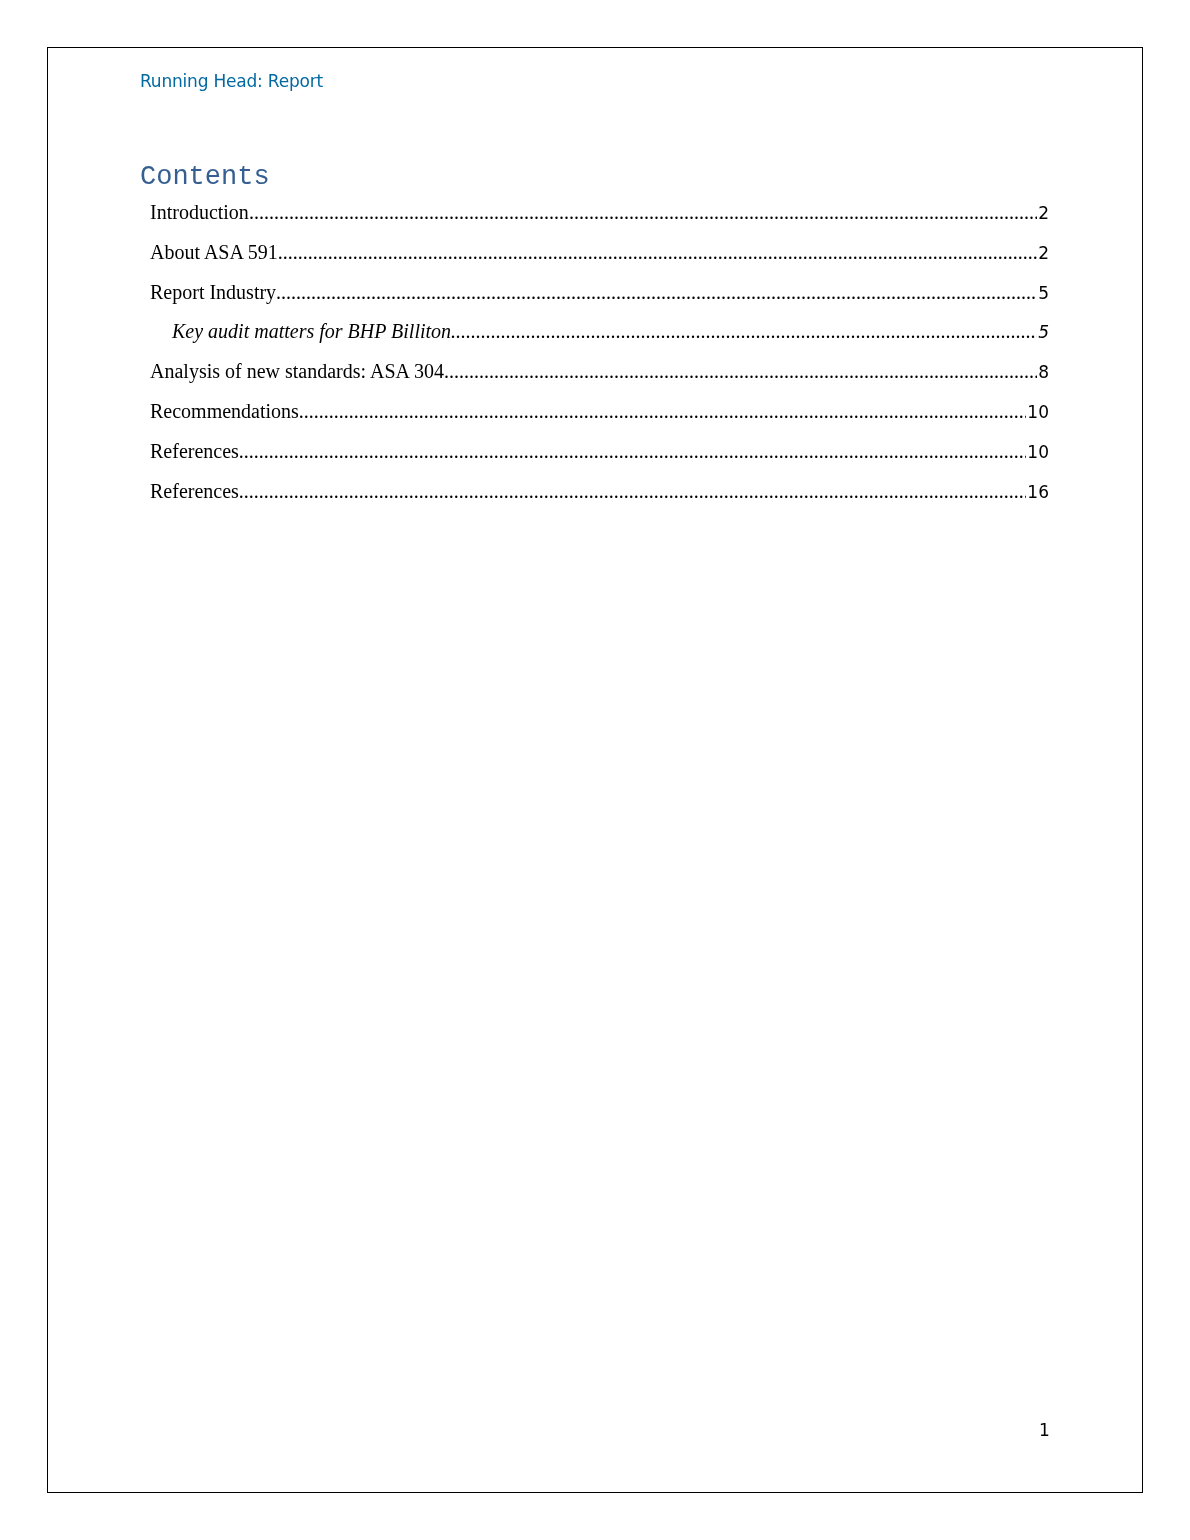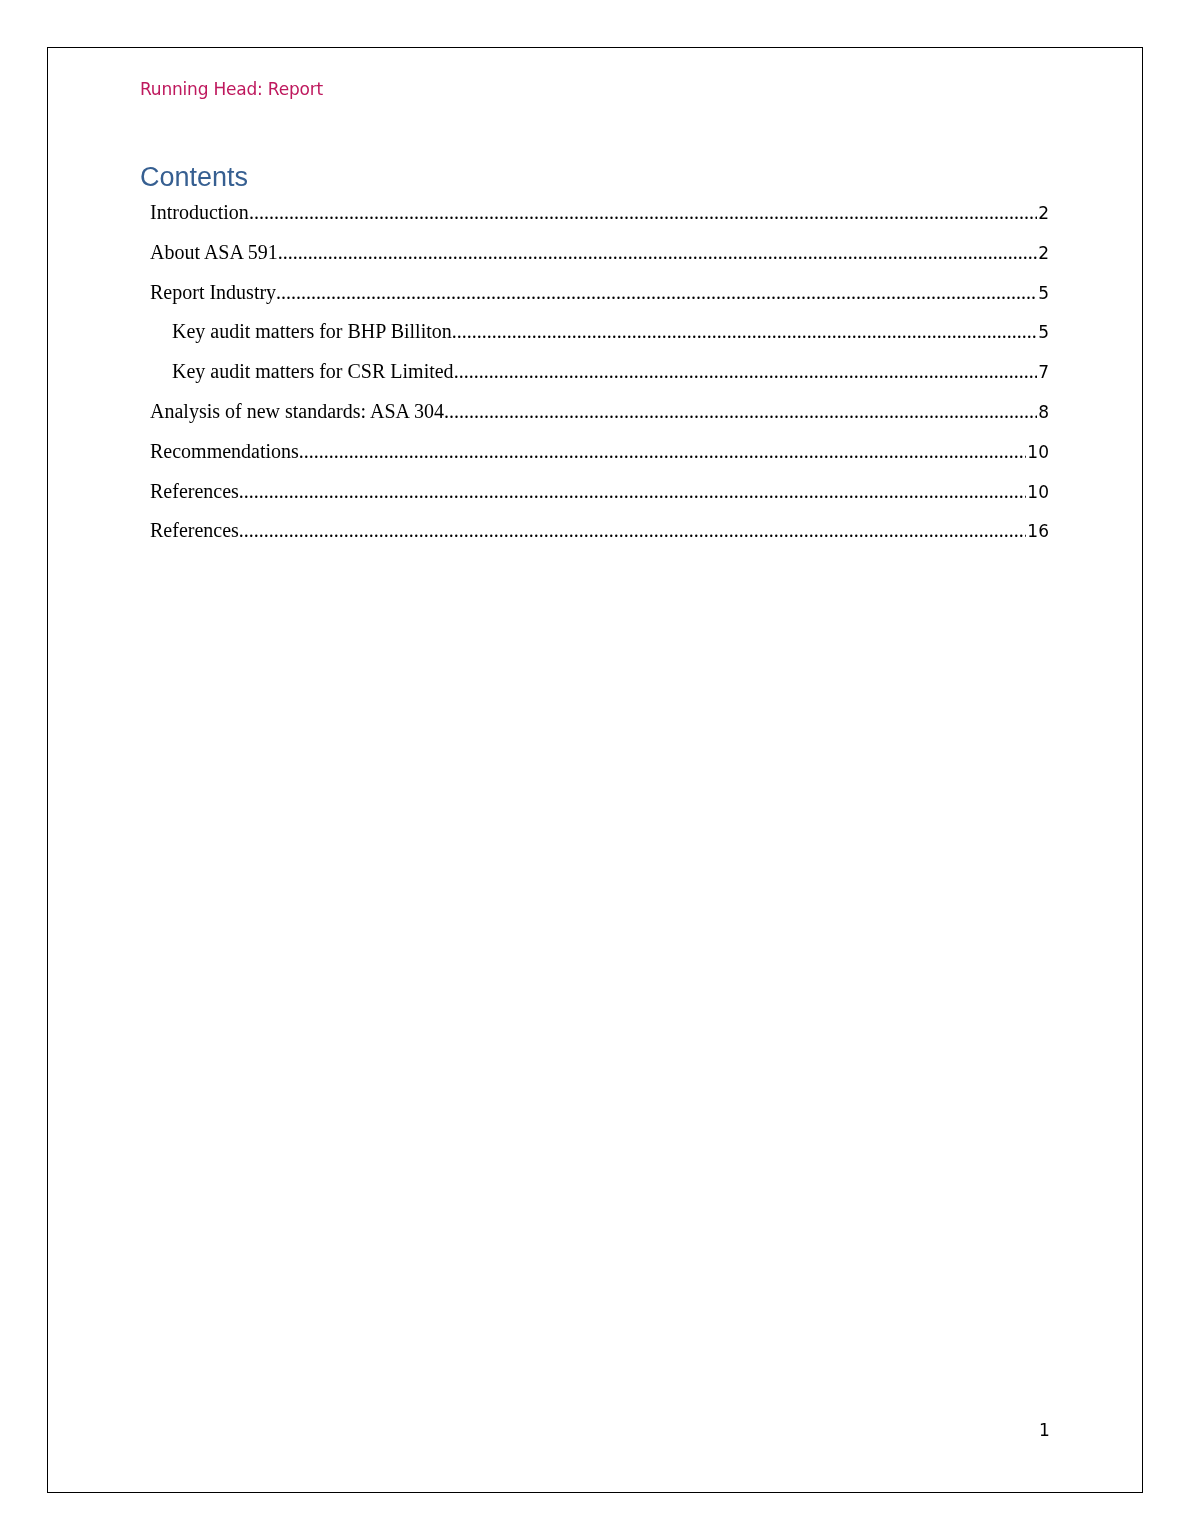--- a/index.html
+++ b/index.html
@@ -2,37 +2,37 @@
 <html><head>
 <meta charset="utf-8">
 <style>
   html, body { margin: 0; padding: 0; background: #ffffff; }
   body { width: 1190px; height: 1540px; position: relative; overflow: hidden; }
   .page-border {
     position: absolute; left: 47px; top: 47px; width: 1094px; height: 1444px;
     border: 1.5px solid #000;
   }
   .running-head {
-    position: absolute; left: 140px; top: 79px;
-    font-family: "DejaVu Sans", sans-serif; font-size: 17px; color: #be185d;
+    position: absolute; left: 140px; top: 71px;
+    font-family: "DejaVu Sans", sans-serif; font-size: 17px; color: #0369a1;
     letter-spacing: -0.2px;
   }
   .toc-title {
     position: absolute; left: 140px; top: 162px;
-    font-family: Liberation Sans, sans-serif; font-size: 27px; color: #365f91;
+    font-family: Liberation Mono, monospace; font-size: 27px; color: #365f91;
   }
   .toc {
     position: absolute; left: 140px; top: 201px; width: 909px;
   }
   .toc-row {
     position: relative; height: 39.8px; display: flex; align-items: baseline;
     font-family: "Liberation Serif", serif; font-size: 20px; color: #000;
     overflow: hidden; white-space: nowrap; margin-left: 10px;
   }
-  .toc-row.level-2 { padding-left: 22px; }
+  .toc-row.level-2 { padding-left: 22px; font-style: italic; }
   .toc-row .label { flex: 0 0 auto; }
   .toc-row .leader {
     flex: 1 1 auto; overflow: hidden; white-space: nowrap;
     font-family: "Liberation Serif", serif; font-size: 20px;
   }
   .toc-row .leader::after {
     content: "........................................................................................................................................................................................................................................";
   }
   .toc-row .page-num {
     flex: 0 0 auto; font-family: "DejaVu Sans", sans-serif; font-size: 17px;
@@ -66,25 +66,20 @@
   <div class="toc-row level-1">
     <span class="label">Report Industry</span>
     <span class="leader"></span>
     <span class="page-num">5</span>
   </div>
   <div class="toc-row level-2">
     <span class="label">Key audit matters for BHP Billiton</span>
     <span class="leader"></span>
     <span class="page-num">5</span>
   </div>
-  <div class="toc-row level-2">
-    <span class="label">Key audit matters for CSR Limited</span>
-    <span class="leader"></span>
-    <span class="page-num">7</span>
-  </div>
   <div class="toc-row level-1">
     <span class="label">Analysis of new standards: ASA 304</span>
     <span class="leader"></span>
     <span class="page-num">8</span>
   </div>
   <div class="toc-row level-1">
     <span class="label">Recommendations</span>
     <span class="leader"></span>
     <span class="page-num">10</span>
   </div>

